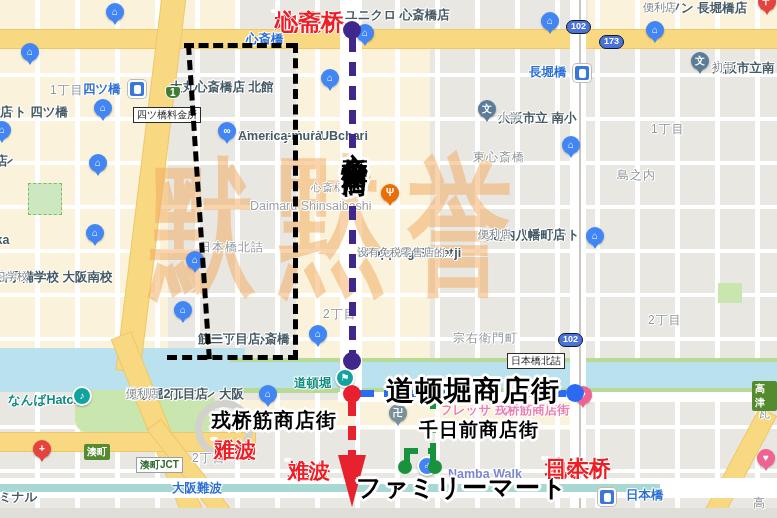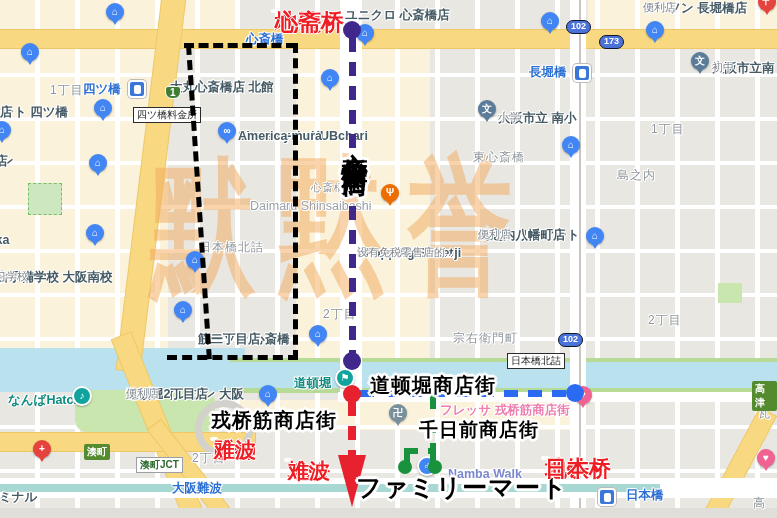--- a/index.html
+++ b/index.html
@@ -381,21 +381,21 @@
   <div class="arrowhead" style="left:338px;top:455px"></div>
 
   <div class="dashv greenl" style="left:430px;top:395px;width:6px;height:53px"></div>
   <div class="dashh greenl" style="left:404px;top:448px;width:32px;height:6px"></div>
   <div class="dashv greenl" style="left:404px;top:448px;width:6px;height:14px"></div>
   <div class="dashv greenl" style="left:430px;top:448px;width:6px;height:14px"></div>
   <div class="dot greenl" style="left:398px;top:460px;width:14px;height:14px;background:currentColor"></div>
   <div class="dot greenl" style="left:428px;top:460px;width:14px;height:14px;background:currentColor"></div>
 
   <div class="blk vert" style="left:338px;top:132px;font-size:26px">心斋桥筋商店街</div>
-  <div class="blk" style="left:370px;top:372px;font-size:20px">道顿堀商店街</div>
+  <div class="blk" style="left:386px;top:372px;font-size:28px">道顿堀商店街</div>
   <div class="blk" style="left:211px;top:407px;font-size:20px">戎桥筋商店街</div>
   <div class="blk" style="left:419px;top:417px;font-size:19px">千日前商店街</div>
   <div class="blk" style="left:356px;top:471px;font-size:25px">ファミリーマート</div>
 
   <div class="redlab" style="left:271px;top:9px;font-size:23px">
     <div>地铁</div>
     <div>心斋桥</div>
   </div>
   <div class="redlab" style="left:210px;top:437px;font-size:21px">
     <div>近铁</div>

